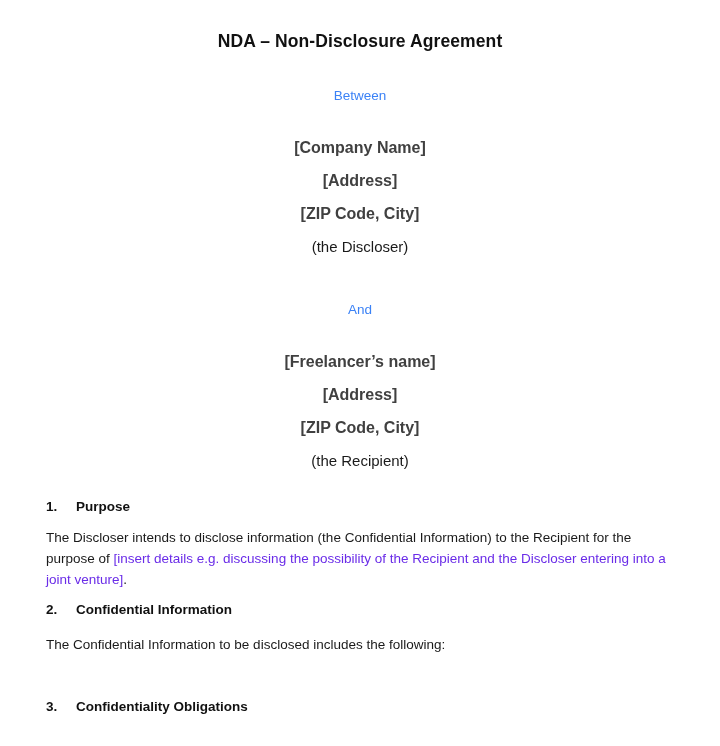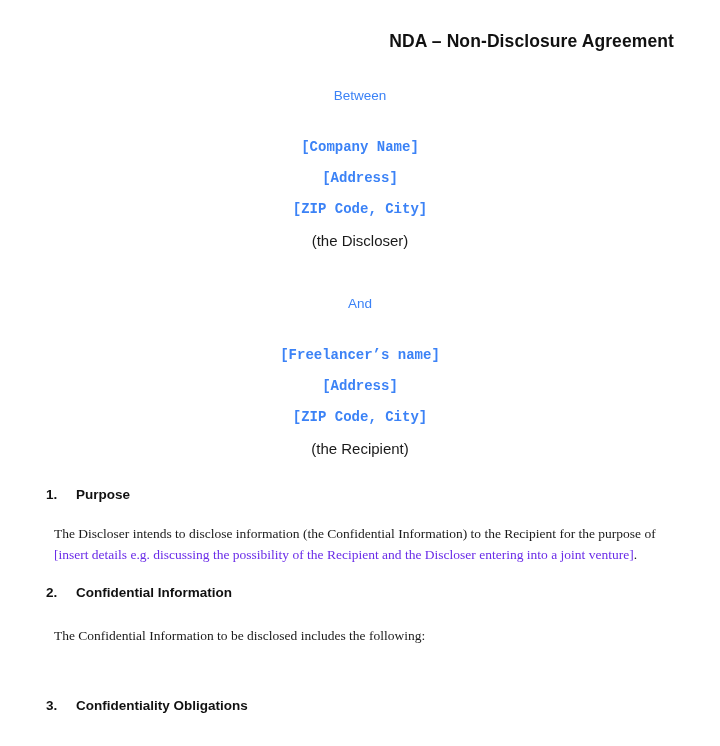--- a/index.html
+++ b/index.html
@@ -22,47 +22,46 @@
     height: 746px;
     background: #ffffff;
     box-sizing: border-box;
     padding: 0 46px 0 46px;
   }
 
   
   .doc-title {
     margin: 0;
     padding-top: 31px;
-    text-align: right;
+    text-align: center;
     font-size: 17.5px;
     font-weight: bold;
     letter-spacing: 0.1px;
     color: #111111;
   }
 
   
   .parties {
     text-align: center;
   }
   .lead-word {
     font-size: 13.5px;
     color: #3b82f6;
   }
   .between-word { margin-top: 36px; }
   .and-word { margin-top: 47px; }
 
   .party-block { margin-top: 37px; }
 
   .placeholder-line {
-    font-size: 14px;
+    font-size: 16px;
     font-weight: bold;
-    color: #3b82f6;
+    color: #404040;
     line-height: 1.0;
     margin-top: 17px;
-    font-family: Liberation Mono, monospace;
   }
   .placeholder-line:first-child { margin-top: 0; }
 
   .party-role {
     font-size: 15px;
     color: #1a1a1a;
     margin-top: 16px;
   }
 
   
@@ -79,22 +78,21 @@
     width: 30px;
     flex: 0 0 30px;
     font-weight: bold;
   }
   .section-title { font-weight: bold; text-align: center; }
 
   .para {
     font-size: 13.5px;
     line-height: 21px;
     color: #1a1a1a;
-    margin: 8px;
-    font-family: Liberation Serif, serif;
+    margin: 0;
   }
   .para.purple {
     color: #6a2ce8;
   }
   .ph-inline { color: #6a2ce8; }
 
   .sp-1 { height: 30px; }
   .sp-3 { height: 12px; }
   .sp-4 { height: 13px; }
   .sp-5 { height: 17px; }

